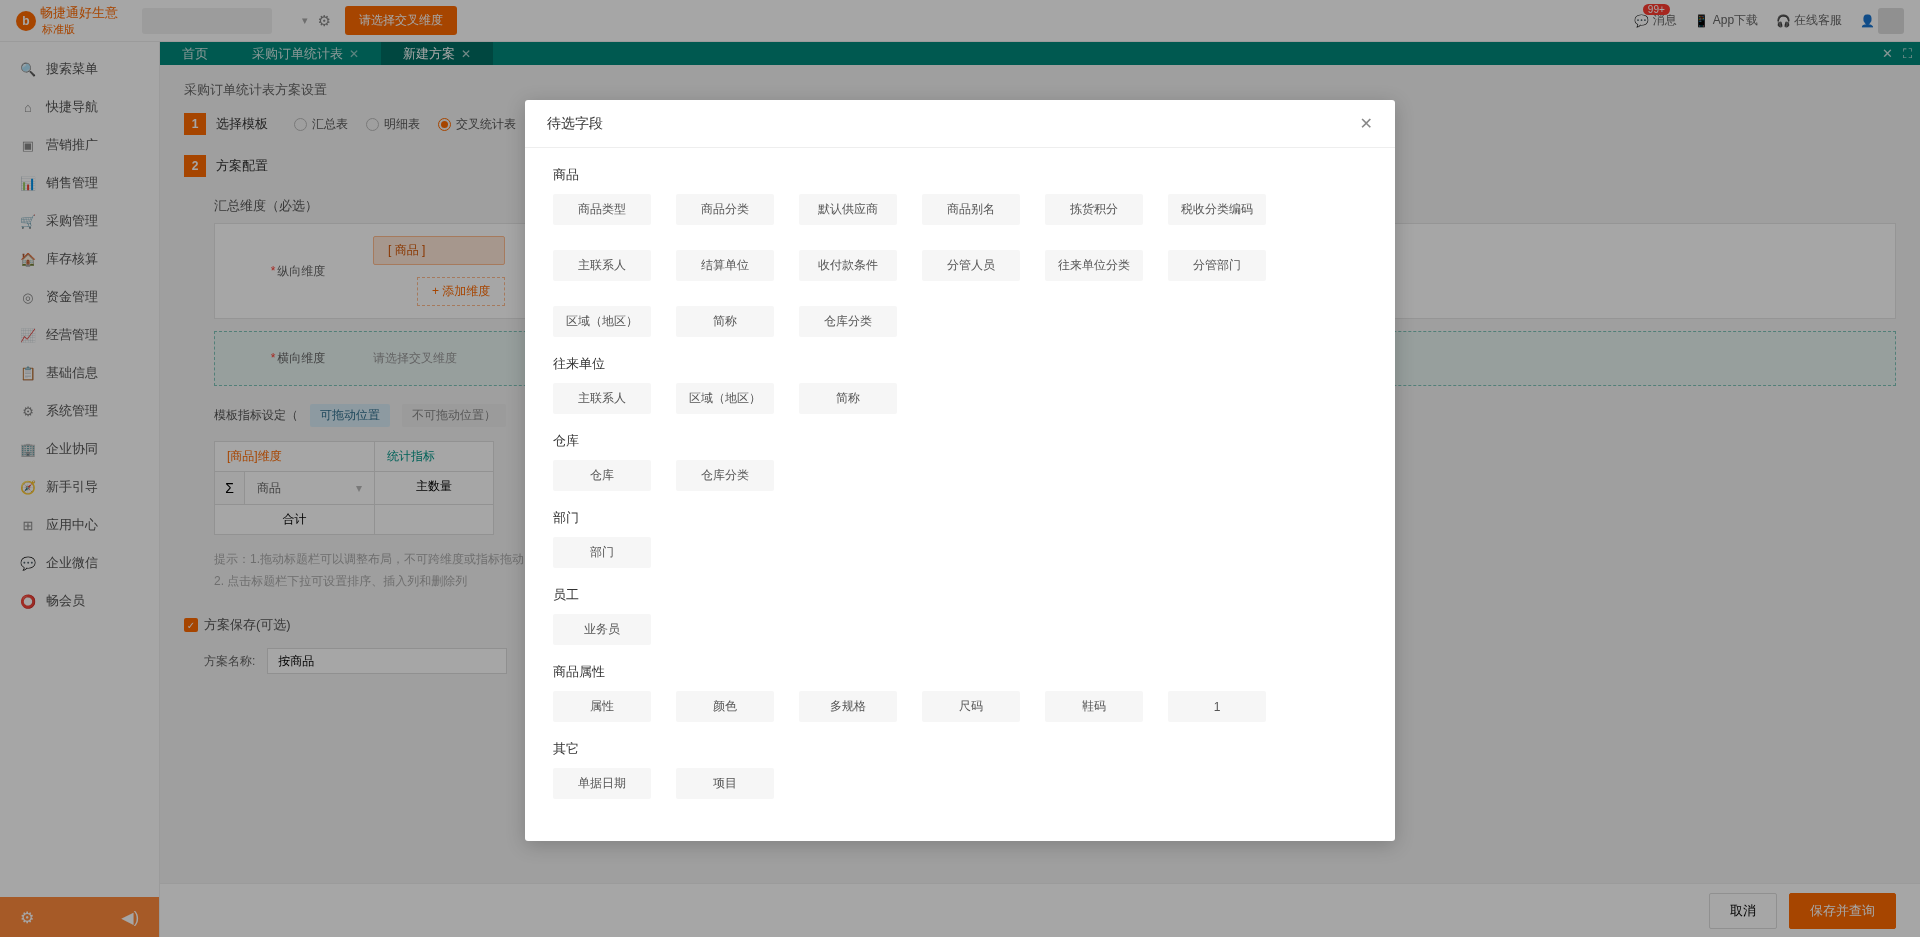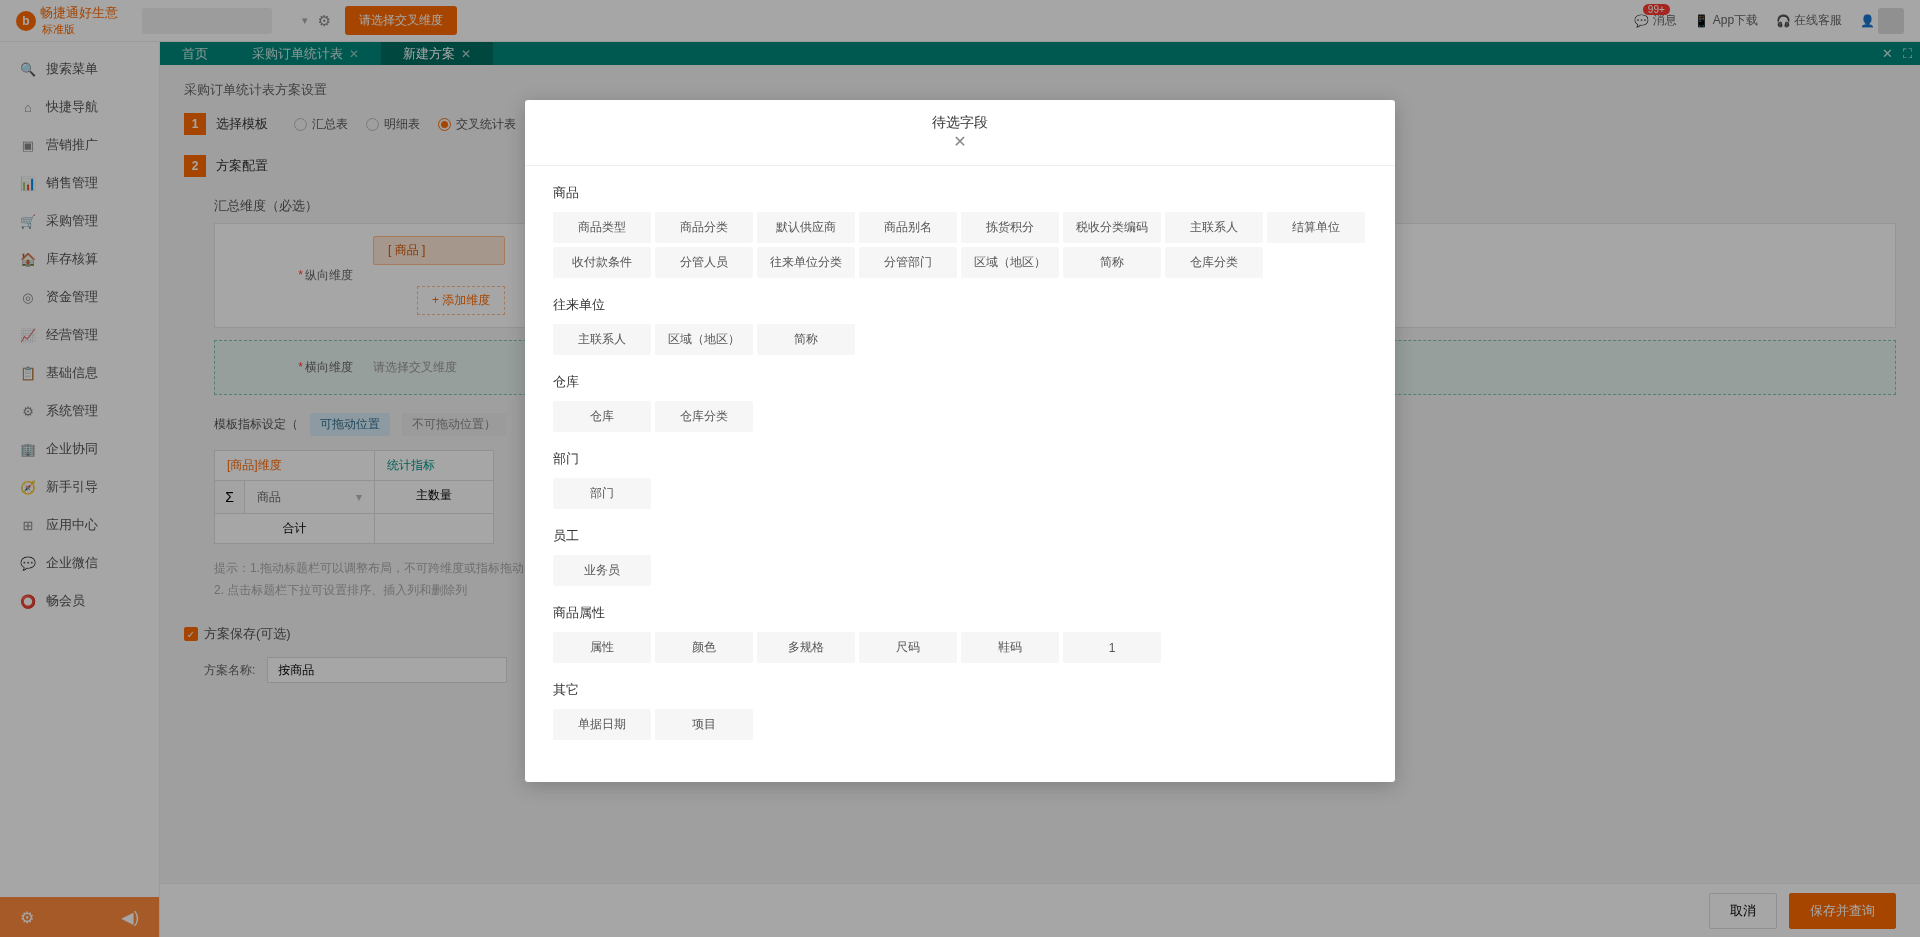--- a/index.html
+++ b/index.html
@@ -49,23 +49,23 @@
 .step-label { font-size: 13px; color: #333; font-weight: 500; }
 .radio-group { display: flex; gap: 18px; margin-left: 16px; }
 .radio-opt { display: flex; align-items: center; gap: 5px; font-size: 12px; color: #555; }
 .radio-circle { width: 13px; height: 13px; border: 1px solid #bbb; border-radius: 50%; display: inline-block; position: relative; }
 .radio-circle.checked { border-color: #ff6a00; }
 .radio-circle.checked::after { content: ''; position: absolute; left: 2px; top: 2px; width: 7px; height: 7px; background: #ff6a00; border-radius: 50%; }
 
 .config-block { margin-left: 30px; }
 .dim-label-title { font-size: 13px; color: #555; margin-bottom: 8px; }
 .dim-inline { display: flex; align-items: center; gap: 20px; padding: 12px 28px; border: 1px solid #e5e5e5; background: #fff; }
-.dim-name { font-size: 12px; color: #666; width: 110px; text-align: right; }
+.dim-name { font-size: 12px; color: #666; width: 110px; text-align: center; }
 .req { color: #ff3b30; margin-right: 2px; }
-.tag-box { display: flex; flex-direction: column; gap: 21px; }
+.tag-box { display: flex; flex-direction: column; gap: 12px; }
 .tag-item { border: 1px solid #e0e0e0; padding: 5px 14px; font-size: 12px; background: #fff; border-radius: 2px; display: inline-block; }
 .tag-item.selected { background: #ffe8d9; border-color: #ffbc8f; color: #d35400; }
 .add-dim { color: #ff6a00; font-size: 12px; padding: 5px 14px; border: 1px dashed #ffbc8f; background: #fff; cursor: pointer; margin-left: 44px; }
 
 .cross-dim-box { border: 1px dashed #7fc4b9; background: #e8f4f2; padding: 18px 28px; margin-top: 12px; display: flex; align-items: center; gap: 20px; }
 .cross-select { font-size: 12px; color: #999; }
 
 .indicator-row { display: flex; align-items: center; gap: 12px; margin-top: 18px; font-size: 12px; color: #555; }
 .ind-chip { padding: 3px 10px; border-radius: 2px; }
 .ind-chip.blue { background: #d9edf7; color: #31708f; }
@@ -95,27 +95,27 @@
 
 .page-footer { position: absolute; bottom: 0; left: 160px; right: 0; height: 54px; background: #fff; border-top: 1px solid #eee; display: flex; align-items: center; justify-content: flex-end; gap: 12px; padding: 0 24px; z-index: 20; }
 .btn { padding: 8px 20px; font-size: 13px; border: 1px solid #ddd; background: #fff; cursor: pointer; border-radius: 2px; }
 .btn-primary { background: #ff6a00; color: #fff; border-color: #ff6a00; }
 
 
 .overlay { position: absolute; inset: 0; background: rgba(0,0,0,0.35); z-index: 100; }
 
 
 .modal { position: absolute; left: 50%; top: 100px; transform: translateX(-50%); width: 870px; background: #fff; border-radius: 3px; z-index: 200; box-shadow: 0 4px 20px rgba(0,0,0,0.2); }
-.modal-header { display: flex; align-items: center; justify-content: space-between; padding: 14px 22px; border-bottom: 1px solid #eee; flex-direction: column; }
+.modal-header { display: flex; align-items: center; justify-content: space-between; padding: 14px 22px; border-bottom: 1px solid #eee; }
 .modal-title { font-size: 14px; color: #333; }
 .modal-close { font-size: 16px; color: #888; cursor: pointer; background: none; border: none; }
 .modal-body { padding: 18px 28px 24px; }
 .field-section { margin-bottom: 18px; }
 .field-section-title { font-size: 13px; color: #333; font-weight: 500; margin-bottom: 10px; }
-.chip-row { display: flex; flex-wrap: wrap; gap: 4px; }
+.chip-row { display: flex; flex-wrap: wrap; gap: 25px; }
 .chip { background: #f6f6f6; border: none; padding: 7px 0; font-size: 12px; color: #555; cursor: pointer; border-radius: 2px; width: 98px; text-align: center; }
 
 </style>
 </head>
 <body>
 
 <div class="top-header">
   <div class="logo-area">
     <span class="logo-icon">b</span>
     <div>

